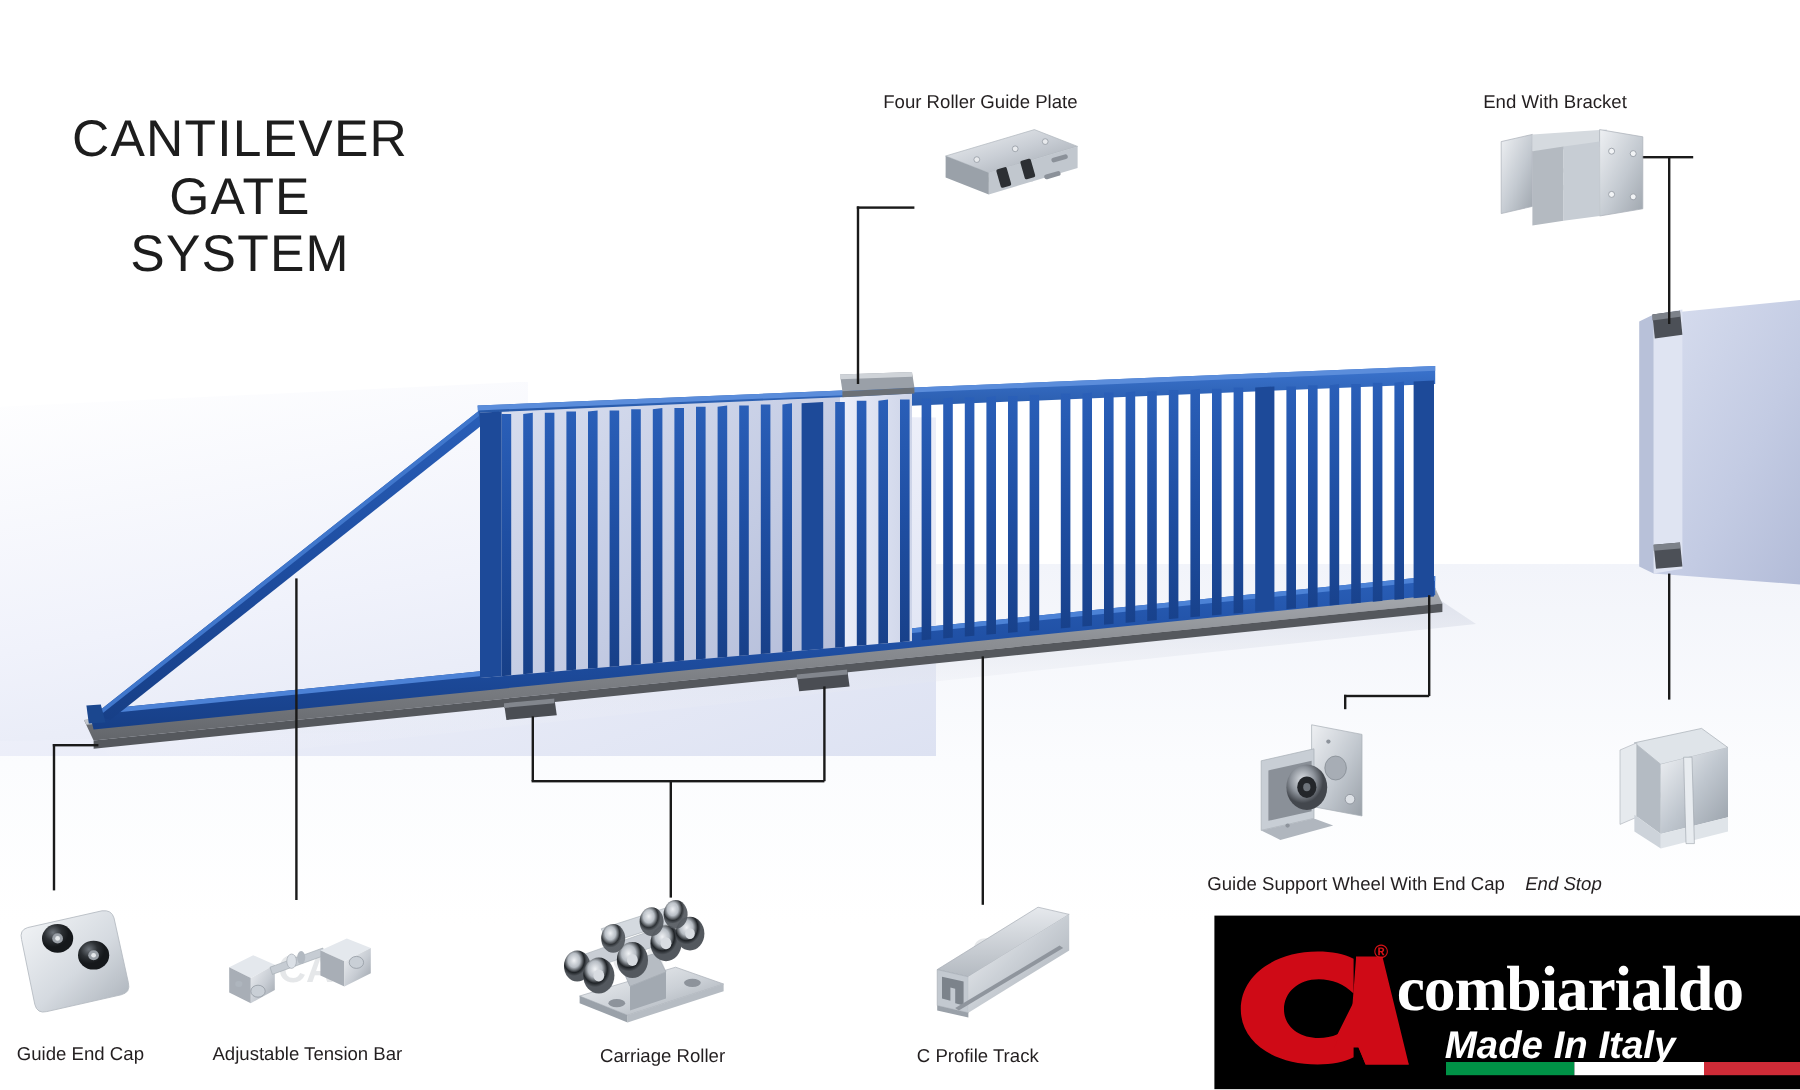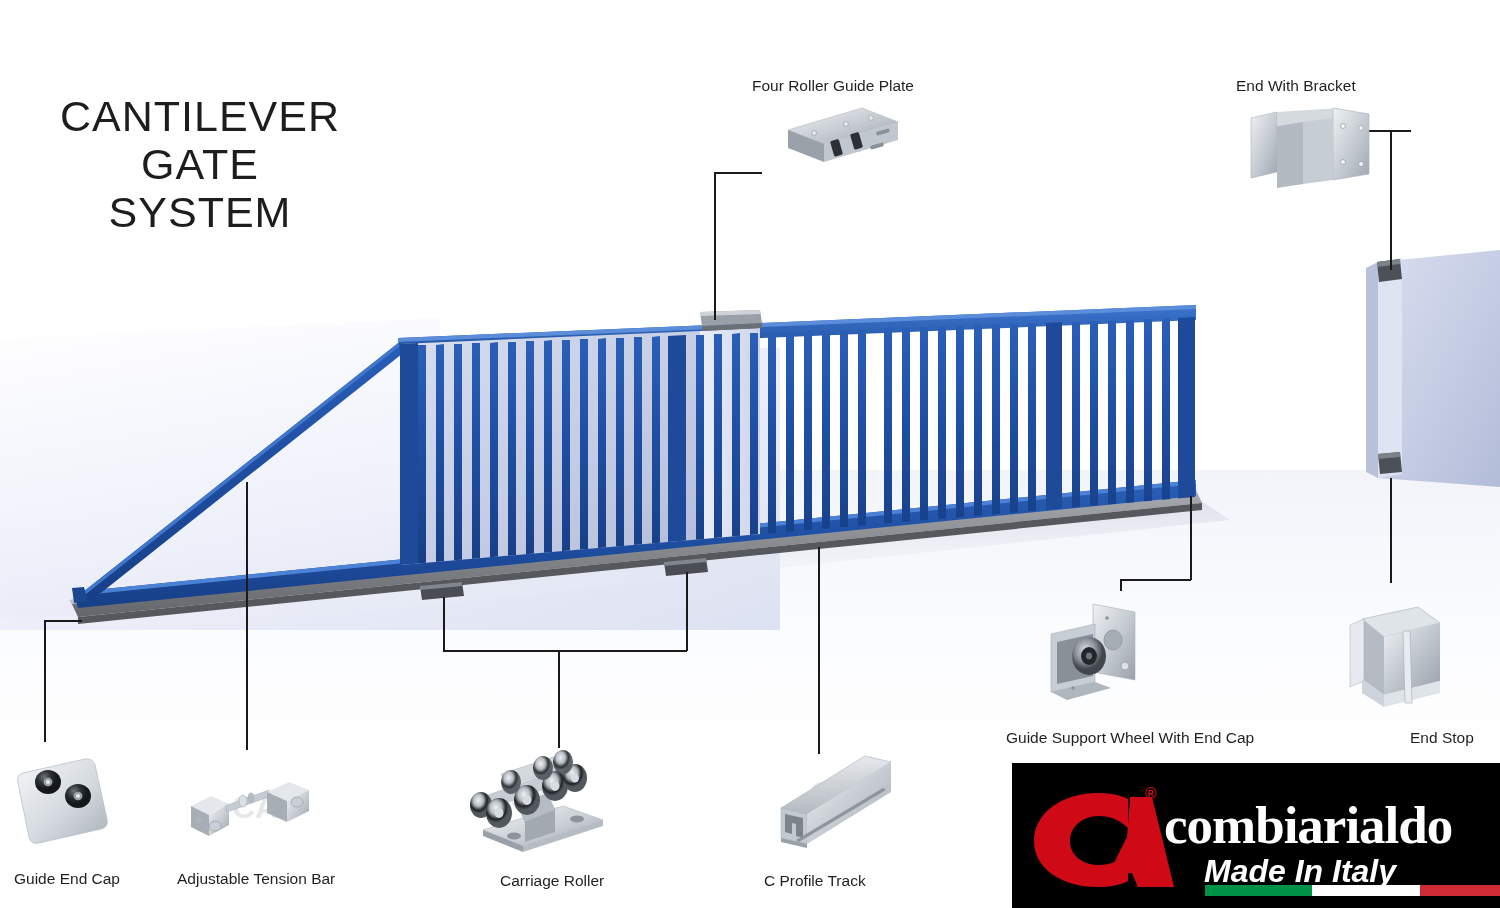--- a/index.html
+++ b/index.html
@@ -291,21 +291,21 @@
     <polygon points="54,44 128,22 128,40 54,62" fill="#c1c7ce"></polygon>
     <polygon points="18,30 54,44 54,62 18,48" fill="#9aa1a9"></polygon>
     <rect x="62" y="40" width="9" height="16" rx="1.5" fill="#2c2f33" transform="rotate(-16 66 48)"></rect>
     <rect x="82" y="33" width="9" height="16" rx="1.5" fill="#2c2f33" transform="rotate(-16 86 41)"></rect>
     <circle cx="44" cy="33" r="2.4" fill="#e8eaed" stroke="#8d949c" stroke-width=".6"></circle>
     <circle cx="76" cy="24" r="2.4" fill="#e8eaed" stroke="#8d949c" stroke-width=".6"></circle>
     <circle cx="101" cy="18" r="2.4" fill="#e8eaed" stroke="#8d949c" stroke-width=".6"></circle>
     <rect x="106" y="30" width="14" height="4" rx="2" fill="#8b9199" transform="rotate(-16 113 32)"></rect>
     <rect x="100" y="44" width="14" height="4" rx="2" fill="#8b9199" transform="rotate(-16 107 46)"></rect>
   </svg>
-  <div class="lbl" style="left:752px;top:77px;">Four Roller Guide Plate</div>
+  <div class="lbl" style="left:736px;top:77px;">Four Roller Guide Plate</div>
 
   <svg class="part" style="left:1243px;top:100px;" width="130" height="90" viewBox="0 0 130 90">
     <defs>
       <linearGradient id="m2" x1="0" y1="0" x2="1" y2="1">
         <stop offset="0%" stop-color="#eef0f3"></stop>
           <stop offset="55%" stop-color="#c4cad1"></stop>
           <stop offset="100%" stop-color="#9fa6ae"></stop>
       </linearGradient>
     </defs>
     <text x="63" y="62" font-size="36" font-weight="700" fill="rgba(110,120,135,.18)" text-anchor="middle" font-family="Liberation Sans, sans-serif">CA</text>
@@ -359,21 +359,21 @@
     </defs>
     <text x="52" y="70" font-size="36" font-weight="700" fill="rgba(110,120,135,.16)" text-anchor="middle" font-family="Liberation Sans, sans-serif">CA</text>
     <polygon points="22,24 78,12 100,28 44,42" fill="#dfe4e9" stroke="#a9afb7" stroke-width=".6"></polygon>
     <polygon points="22,24 44,42 44,100 22,84" fill="#b4bbc3"></polygon>
     <polygon points="44,42 100,28 100,86 44,100" fill="url(#m4)"></polygon>
     <polygon points="10,30 24,24 24,86 10,92" fill="#e6eaee" stroke="#a9afb7" stroke-width=".5"></polygon>
     <polygon points="22,84 44,100 44,112 22,98" fill="#cdd3da"></polygon>
     <polygon points="44,100 100,86 100,98 44,112" fill="#dfe4e9"></polygon>
     <polygon points="63,36 70,36 72,108 65,108" fill="#e8ecf0" stroke="#9aa1a9" stroke-width=".5"></polygon>
   </svg>
-  <div class="lbl" style="left:1410px;top:729px;">End Stop</div>
+  <div class="lbl" style="left:1271px;top:729px;font-style:italic;">End Stop</div>
 
   <svg class="part" style="left:15px;top:755px;" width="100" height="95" viewBox="0 0 100 95">
     <defs>
       <linearGradient id="m5" x1="0" y1="0" x2="1" y2="1">
         <stop offset="0%" stop-color="#f4f6f8"></stop>
           <stop offset="55%" stop-color="#d5dae0"></stop>
           <stop offset="100%" stop-color="#a9b0b8"></stop>
       </linearGradient>
       <radialGradient id="knob1" cx="35%" cy="30%">
         <stop offset="0%" stop-color="#6e747b"></stop>

